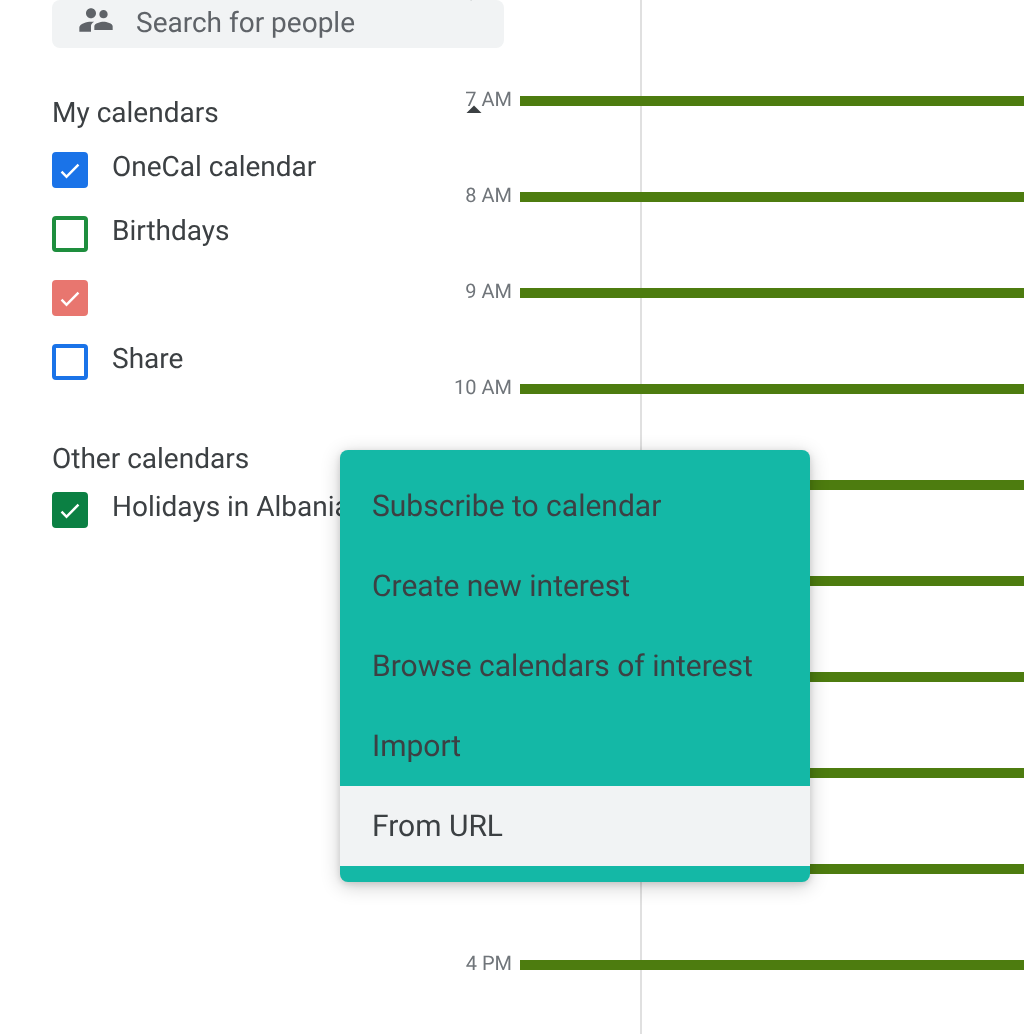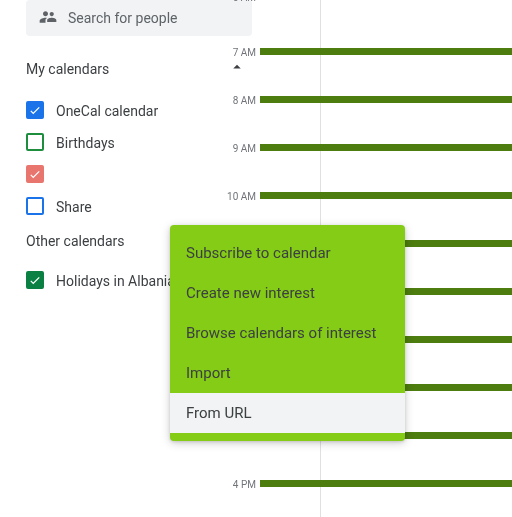--- a/index.html
+++ b/index.html
@@ -18,39 +18,39 @@
     left: 0;
     top: 0;
     width: 260px;
     padding: 0 0 0 0;
   }
   .search-box {
     display: flex;
     align-items: center;
     background: #f1f3f4;
     border-radius: 4px;
-    height: 36px;
+    height: 24px;
     margin: 0 8px 8px 26px;
     padding: 0 12px;
     gap: 10px;
   }
   .search-box svg { width: 20px; height: 20px; fill: #5f6368; }
   .search-box span { color: #5f6368; font-size: 14px; }
   .section-header {
     display: flex;
     align-items: center;
     justify-content: space-between;
     padding: 14px 14px 8px 26px;
   }
   .section-header .title { color: #3c4043; font-size: 14px; }
   .section-header svg { width: 18px; height: 18px; fill: #3c4043; }
   .cal-list { padding: 0 0 4px 26px; }
   .cal-item {
     display: flex;
-    align-items: flex-end;
+    align-items: flex-start;
     height: 32px;
     gap: 12px;
   }
   .checkbox {
     width: 18px;
     height: 18px;
     border-radius: 2px;
     border: 2px solid;
     display: flex;
     align-items: center;
@@ -64,21 +64,21 @@
     left: 260px;
     top: 0;
     right: 0;
     bottom: 0;
   }
   .hour-row {
     position: absolute;
     left: 0;
     right: 0;
     height: 48px;
-    border-top: 7px solid #4d7c0f;
+    border-top: 5px solid #4d7c0f;
   }
   .hour-row.first { border-top: none; }
   .hour-label {
     position: absolute;
     left: -40px;
     top: -8px;
     width: 36px;
     text-align: right;
     font-size: 10px;
     color: #70757a;
@@ -88,21 +88,21 @@
     top: 0;
     bottom: 0;
     width: 1px;
     background: #e0e0e0;
   }
   .menu {
     position: absolute;
     left: 170px;
     top: 225px;
     width: 235px;
-    background: #84cc16;
+    background: #14b8a6;
     border-radius: 4px;
     box-shadow: 0 2px 10px rgba(0,0,0,0.2), 0 1px 3px rgba(0,0,0,0.12);
     padding: 8px 0;
     z-index: 10;
   }
   .menu-item {
     height: 40px;
     display: flex;
     align-items: center;
     padding: 0 16px;

